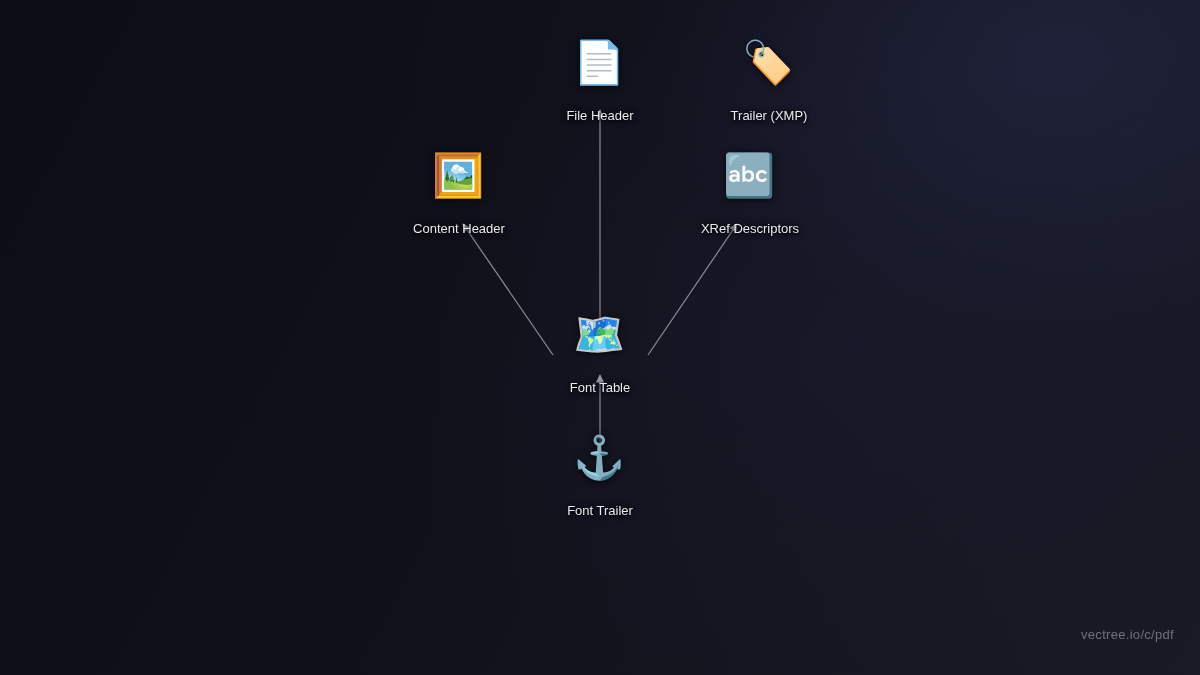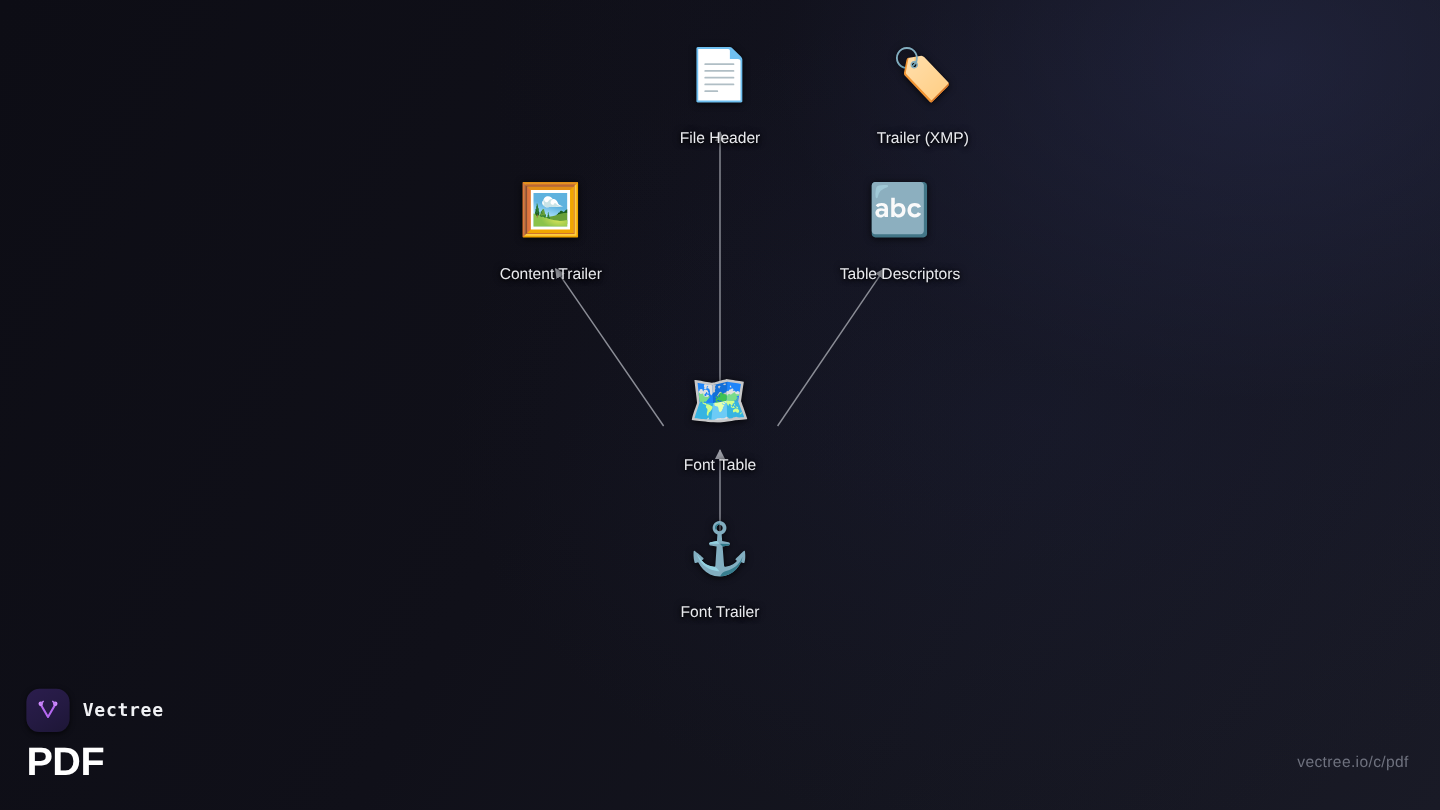--- a/index.html
+++ b/index.html
@@ -116,46 +116,32 @@
       <div class="node" style="left: 600px; top: 80px;">
         <div class="node-icon">📄</div>
         <div class="node-label">File Header</div>
       </div>
       <div class="node" style="left: 769px; top: 80px;">
         <div class="node-icon">🏷️</div>
         <div class="node-label">Trailer (XMP)</div>
       </div>
       <div class="node" style="left: 459px; top: 193px;">
         <div class="node-icon">🖼️</div>
-        <div class="node-label">Content Trailer</div>
+        <div class="node-label">Content Header</div>
       </div>
       <div class="node" style="left: 750px; top: 193px;">
         <div class="node-icon">🔤</div>
-        <div class="node-label">Table Descriptors</div>
+        <div class="node-label">XRef Descriptors</div>
       </div>
       <div class="node" style="left: 600px; top: 352px;">
         <div class="node-icon">🗺️</div>
         <div class="node-label">Font Table</div>
       </div>
       <div class="node" style="left: 600px; top: 475px;">
         <div class="node-icon">⚓</div>
         <div class="node-label">Font Trailer</div>
       </div>
     </div>
 
-  <div id="brand">
-    <div id="brand-row">
-      <div id="brand-logo">
-        <svg width="22" height="22" viewBox="0 0 24 24" aria-hidden="true">
-          <path d="M5.4 6.6 L12 18 L18.6 6.6" stroke="#b468f0" stroke-width="1.9" fill="none" stroke-linecap="round" stroke-linejoin="round"></path>
-          <circle cx="5.4" cy="6.0" r="2.0" fill="#d08cff"></circle>
-          <circle cx="18.6" cy="6.0" r="2.0" fill="#d08cff"></circle>
-          <path d="M5.4 6.0 L7.6 3.9 M18.6 6.0 L16.4 3.9" stroke="#c07df5" stroke-width="1.5" stroke-linecap="round"></path>
-        </svg>
-      </div>
-      <div id="brand-name">Vectree</div>
-    </div>
-    <div id="brand-title">PDF</div>
-  </div>
 
   <div id="footer-url">vectree.io/c/pdf</div>
 
 </div>
 
 </body></html>

